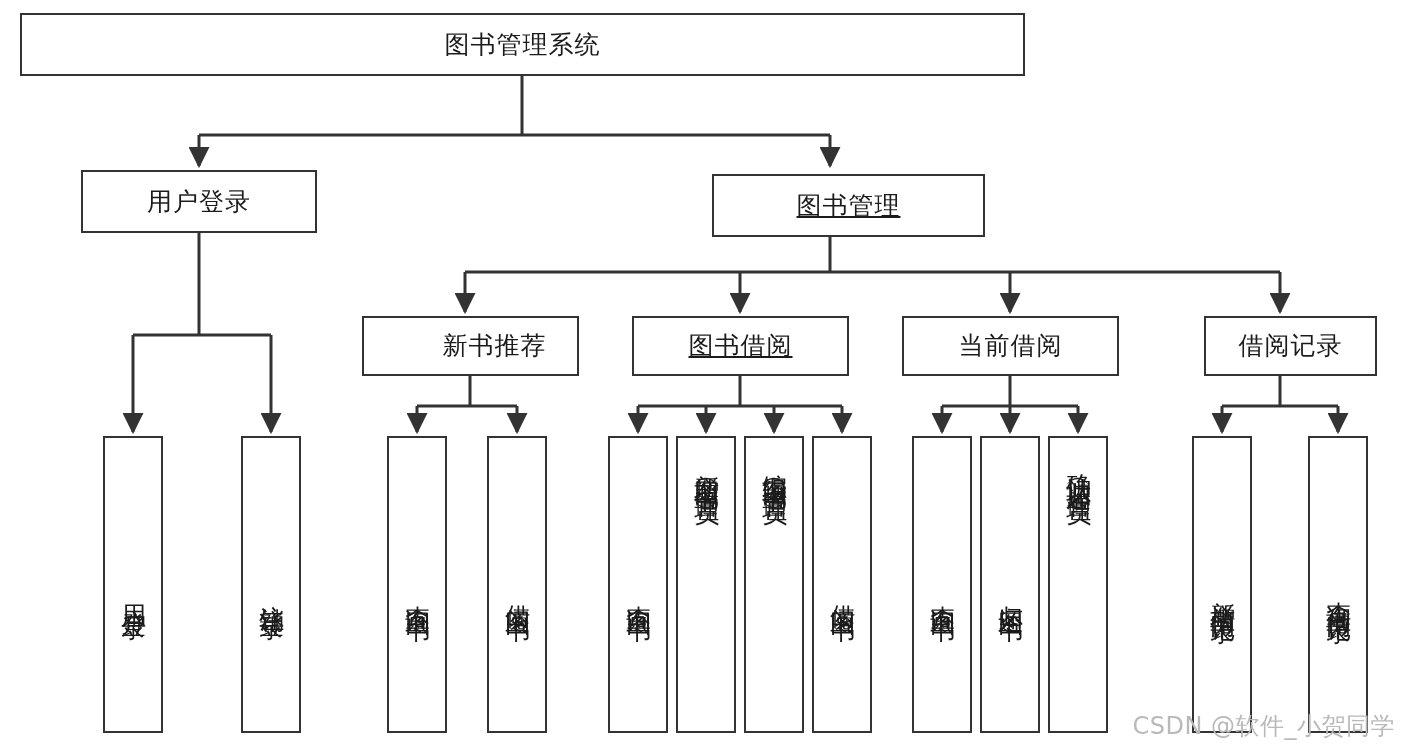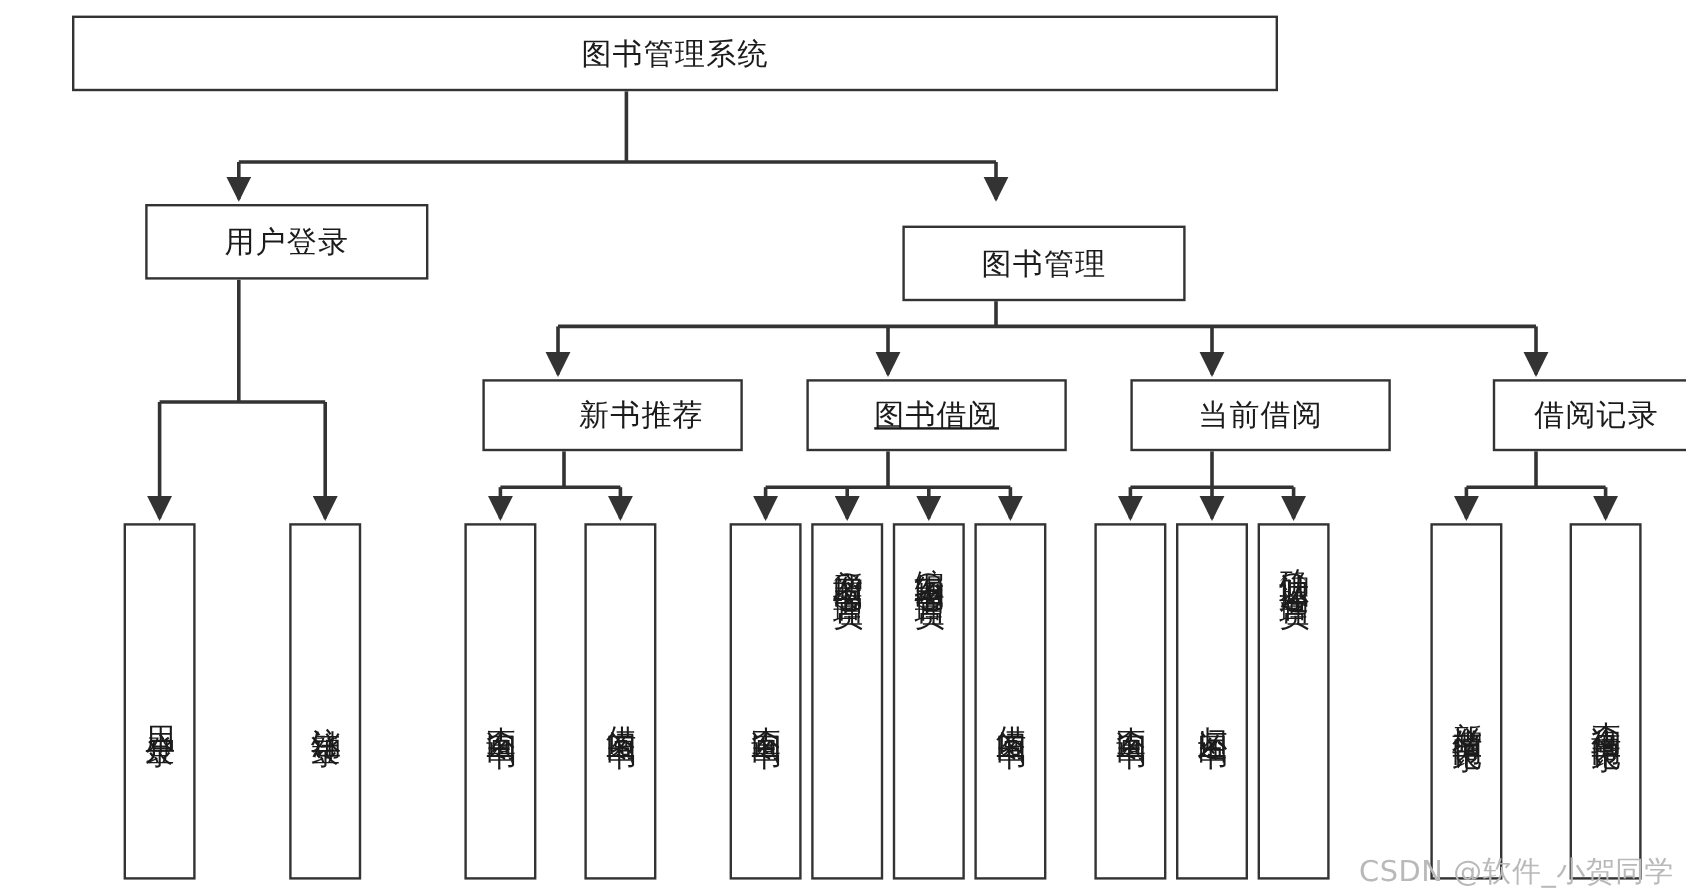--- a/index.html
+++ b/index.html
@@ -32,21 +32,20 @@
     display: flex;
     align-items: center;
     justify-content: center;
     color: #1b1b1b;
   }
   .node-h {
     font-size: 25px;
     line-height: 1.1;
     white-space: nowrap;
     letter-spacing: 1px;
-    margin-left: 40px;
   }
   .node-v {
     align-items: flex-start;
     padding-top: 16px;
   }
   .node-v .vtext {
     writing-mode: vertical-rl;
     text-orientation: upright;
     font-size: 25px;
     line-height: 1.05;
@@ -122,21 +121,21 @@
     </g>
   </svg>
 
   <div class="node-box node-h" style="left:20px; top:13px; width:1005px; height:63px;">
     <span>图书管理系统</span>
   </div>
 
   <div class="node-box node-h" style="left:81px; top:170px; width:236px; height:63px;">
     <span>用户登录</span>
   </div>
-  <div class="node-box node-h" style="left:712px; top:188px; width:236px; height:63px;">
+  <div class="node-box node-h" style="left:712px; top:174px; width:273px; height:63px;text-decoration:underline;">
     <span>图书管理</span>
   </div>
 
   <div class="node-box node-h" style="left:362px; top:316px; width:217px; height:60px;padding-left:48px;">
     <span>新书推荐</span>
   </div>
   <div class="node-box node-h" style="left:632px; top:316px; width:217px; height:60px;text-decoration:underline;">
     <span>图书借阅</span>
   </div>
   <div class="node-box node-h" style="left:902px; top:316px; width:217px; height:60px;text-align:center;">

